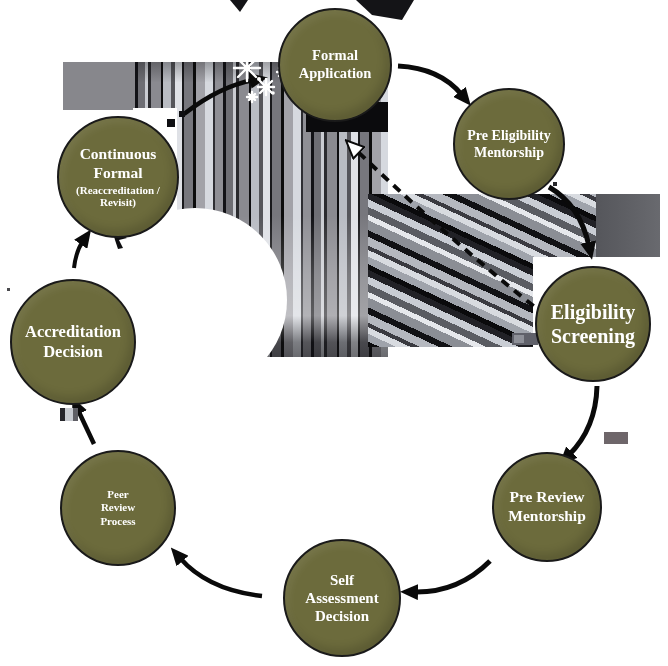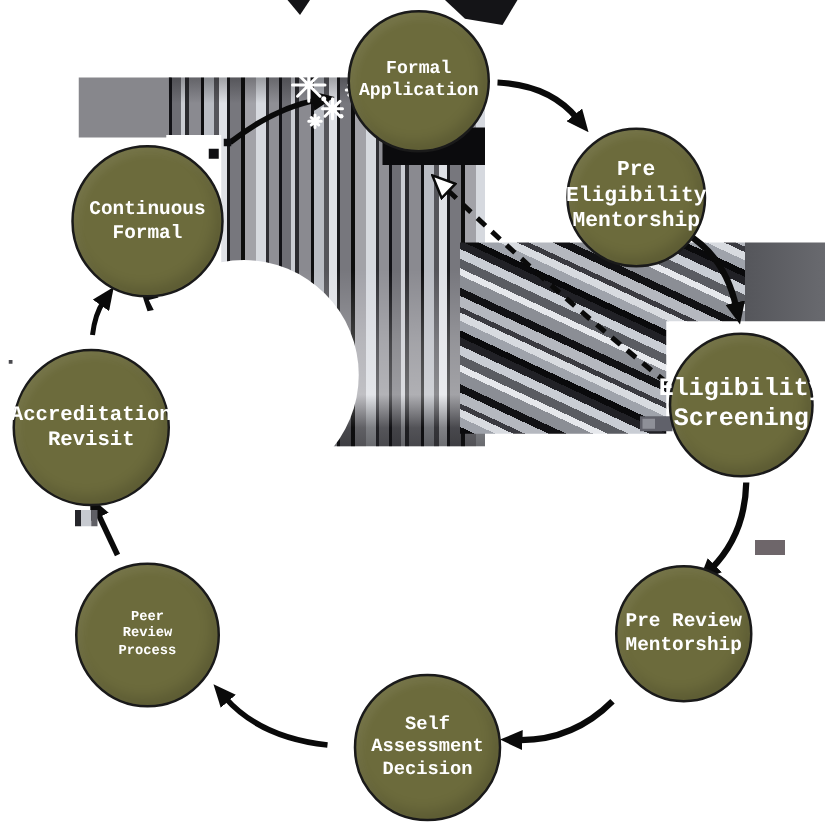--- a/index.html
+++ b/index.html
@@ -1,17 +1,17 @@
 <!DOCTYPE html>
 <html style="--node-fill: #6c6b3c; --node-border: #1a1a1a; --node-text: #ffffff; --arrow: #0a0a0a; --background: #ffffff;"><head>
 <meta charset="utf-8">
 <style>
   html,body{margin:0;padding:0;background:#fff;}
   #canvas{position:relative;width:660px;height:666px;background:var(--background,#ffffff);
-    overflow:hidden;font-family:Liberation Mono, monospace;border-radius:31px;}
+    overflow:hidden;font-family:Liberation Serif, serif;border-radius:31px;}
   .gl{position:absolute;}
   #gl-solid-block{left:63px;top:62px;width:74px;height:48px;background:#87878c;}
   #gl-vstripes{left:135px;top:62px;width:253px;height:295px;background:
     linear-gradient(180deg, rgba(10,10,12,.30) 0, rgba(255,255,255,0) 7%, rgba(255,255,255,0) 52%,
       rgba(255,255,255,.22) 72%, rgba(255,255,255,.32) 86%, rgba(15,15,18,.45) 95%, rgba(15,15,18,.55) 100%),
     repeating-linear-gradient(90deg,#121216 0 3px,#6e6e74 3px 10px,#caccd2 10px 13px,#2a2a2e 13px 16px,
       #8a8a90 16px 26px,#0e0e10 26px 28px,#b9bcc3 28px 36px,#55555a 36px 40px,#dfe1e6 40px 47px,
       #19191c 47px 49px,#77777d 49px 58px,#0c0c0c 58px 61px,#a2a2a8 61px 70px,#d6d9df 70px 78px,
       #2e2e33 78px 80px,#8f8f95 80px 88px);}
   #gl-cut-rect{left:133px;top:108px;width:44px;height:134px;background:#fff;}
@@ -98,21 +98,21 @@
       <circle class="sparkle-dot" cx="273" cy="93" r="1.8"></circle>
       <circle class="sparkle-dot" cx="290" cy="81" r="1.6"></circle>
     </g>
   </svg>
 
   <div class="node" style="left:278px;top:8px;width:110px;height:110px;font-size:14.5px">
     <span class="node-label">Formal
 Application</span>
   </div>
 
-  <div class="node" style="left:453px;top:102px;width:108px;height:108px;font-size:17px">
+  <div class="node" style="left:453px;top:88px;width:108px;height:108px;font-size:14px">
     <span class="node-label">Pre Eligibility
 Mentorship</span>
   </div>
 
   <div class="node" style="left:535px;top:266px;width:112px;height:112px;font-size:20px">
     <span class="node-label">Eligibility
 Screening</span>
   </div>
 
   <div class="node" style="left:492px;top:452px;width:106px;height:106px;font-size:15.5px">
@@ -127,21 +127,23 @@
   </div>
 
   <div class="node" style="left:60px;top:450px;width:112px;height:112px;font-size:11px">
     <span class="node-label">Peer
 Review
 Process</span>
   </div>
 
   <div class="node" style="left:10px;top:279px;width:122px;height:122px;font-size:16.5px">
     <span class="node-label">Accreditation
-Revisit</span>
+Decision</span>
   </div>
 
   <div class="node" style="left:57px;top:116px;width:118px;height:118px;font-size:15.5px">
     <span class="node-label">Continuous
 Formal</span>
+    <span class="node-sublabel">(Reaccreditation /
+Revisit)</span>
   </div>
 
 </div>
 
 </body></html>

